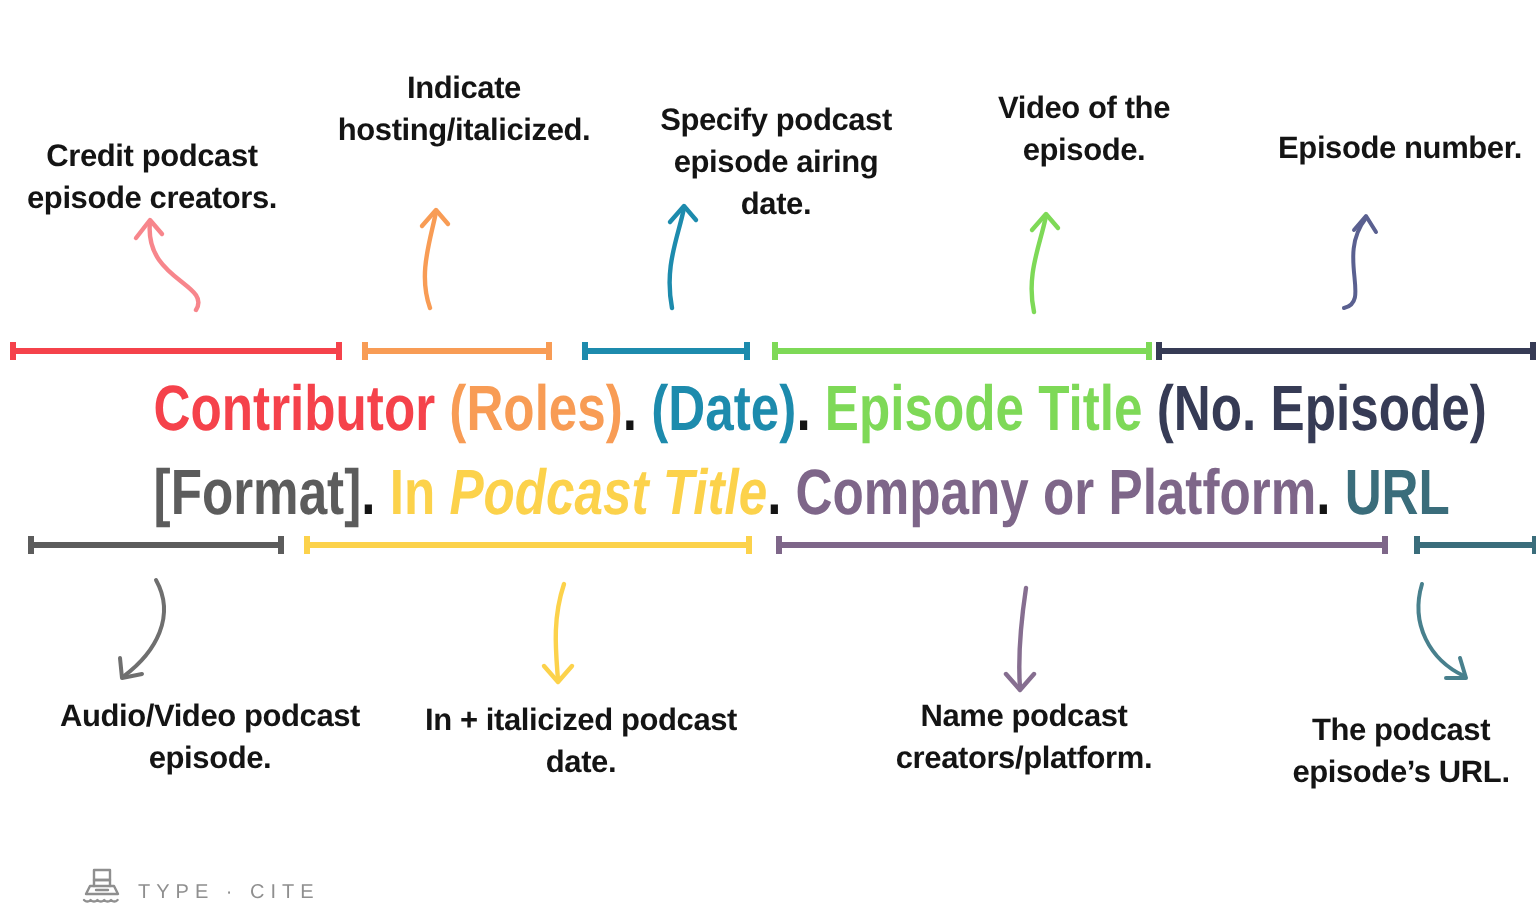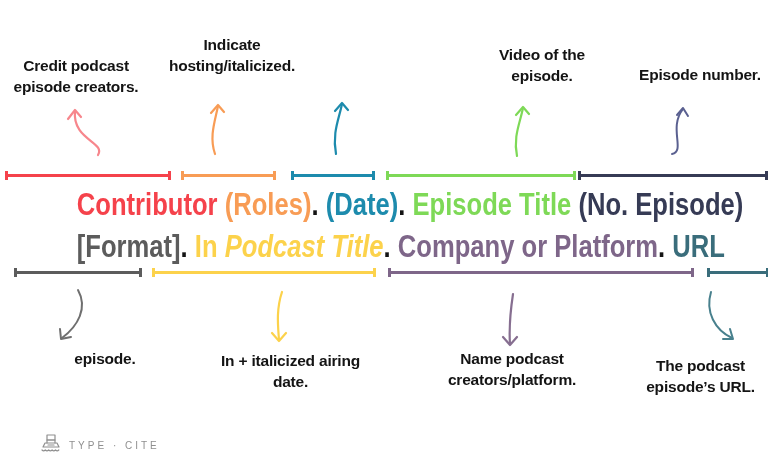--- a/index.html
+++ b/index.html
@@ -28,27 +28,32 @@
   #brand{position:absolute;left:40px;top:434px;display:flex;align-items:center;gap:7px;text-align:right;}
   #brand .brand-text{
     font-size:10px;letter-spacing:3px;color:#8f8f8f;font-weight:500;white-space:nowrap;
   }
 </style>
 </head>
 <body>
 
 <div id="canvas">
 
-  <div class="lbl" style="left:11px;top:55px;width:130px;">
+  <div class="lbl" style="left:11px;top:68px;width:130px;">
     <div>Credit podcast</div>
     <div>episode creators.</div>
   </div>
   <div class="lbl" style="left:147px;top:34px;width:170px;">
     <div>Indicate</div>
     <div>hosting/italicized.</div>
+  </div>
+  <div class="lbl" style="left:313px;top:50px;width:150px;">
+    <div>Specify podcast</div>
+    <div>episode airing</div>
+    <div>date.</div>
   </div>
   <div class="lbl" style="left:477px;top:44px;width:130px;">
     <div>Video of the</div>
     <div>episode.</div>
   </div>
   <div class="lbl" style="left:625px;top:64px;width:150px;">
     <div>Episode number.</div>
   </div>
 
   <div class="arrow" style="left:62px;top:106px;">
@@ -138,24 +143,25 @@
     </svg>
   </div>
   <div class="arrow" style="left:703px;top:288px;">
     <svg width="38" height="58" viewBox="0 0 38 58" fill="none" stroke="#48808d" stroke-width="2" stroke-linecap="round" stroke-linejoin="round">
       <path d="M8 4 C2 24, 12 42, 29 50"></path>
         <path d="M20 51 L30 51 L27 41"></path>
     </svg>
   </div>
 
   <div class="lbl" style="left:15px;top:348px;width:180px;">
+    <div>Audio/Video podcast</div>
     <div>episode.</div>
   </div>
   <div class="lbl" style="left:193px;top:350px;width:195px;">
-    <div>In + italicized airing</div>
+    <div>In + italicized podcast</div>
     <div>date.</div>
   </div>
   <div class="lbl" style="left:422px;top:348px;width:180px;">
     <div>Name podcast</div>
     <div>creators/platform.</div>
   </div>
   <div class="lbl" style="left:628px;top:355px;width:145px;">
     <div>The podcast</div>
     <div>episode’s URL.</div>
   </div>

